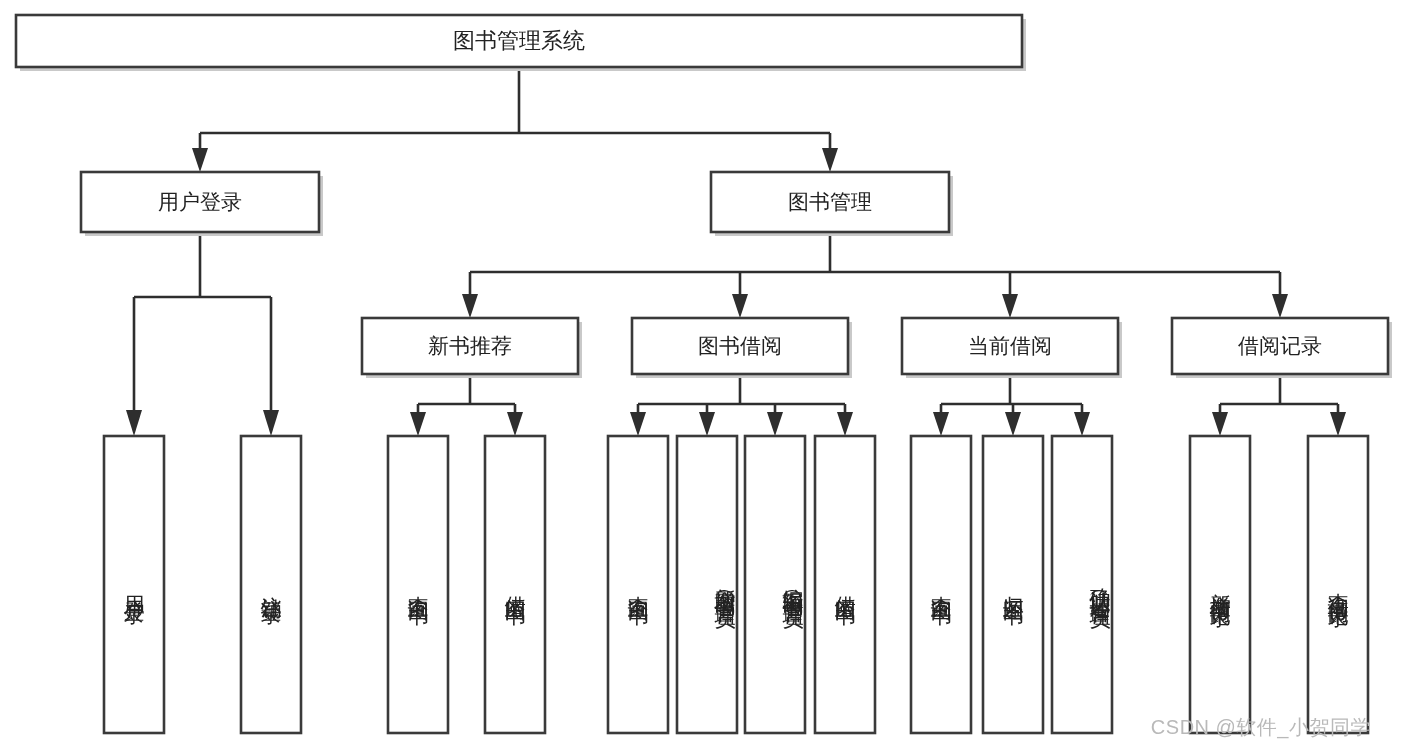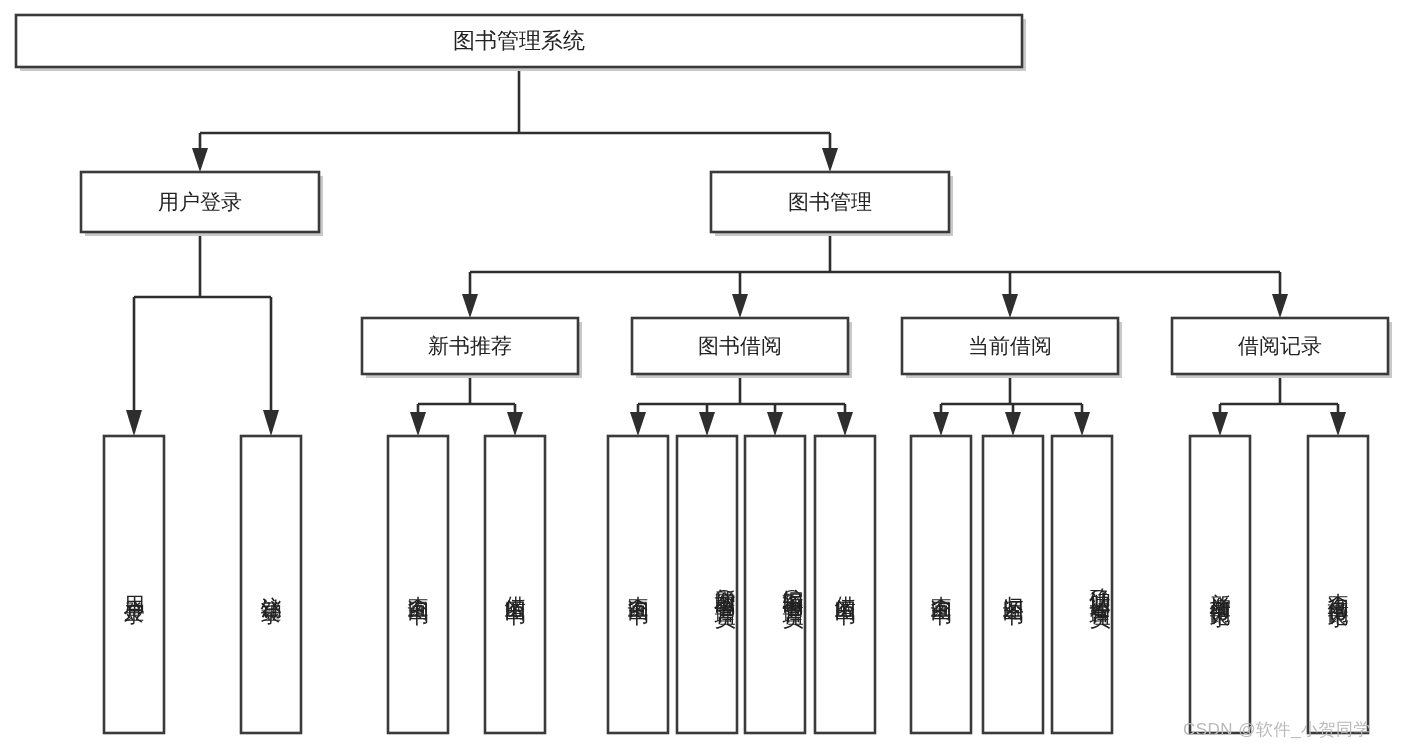--- a/index.html
+++ b/index.html
@@ -77,21 +77,21 @@
     pointer-events: none;
     display: flex;
     align-items: center;
     justify-content: center;
   }
   .watermark {
     position: absolute;
     right: 14px;
     bottom: 6px;
     font-family: "Liberation Sans", "DejaVu Sans", sans-serif;
-    font-size: 17px;
+    font-size: 20px;
     color: #b9b9b9;
     letter-spacing: 0.5px;
     white-space: nowrap;
     user-select: none;
   }
 </style>
 </head>
 <body>
 
 <div id="diagram-root">

